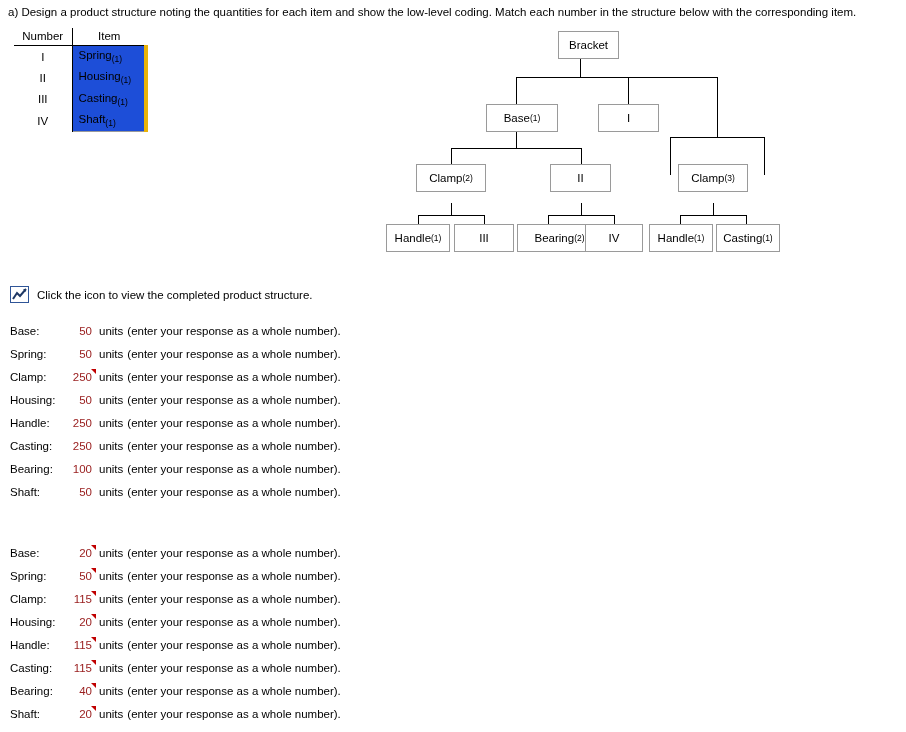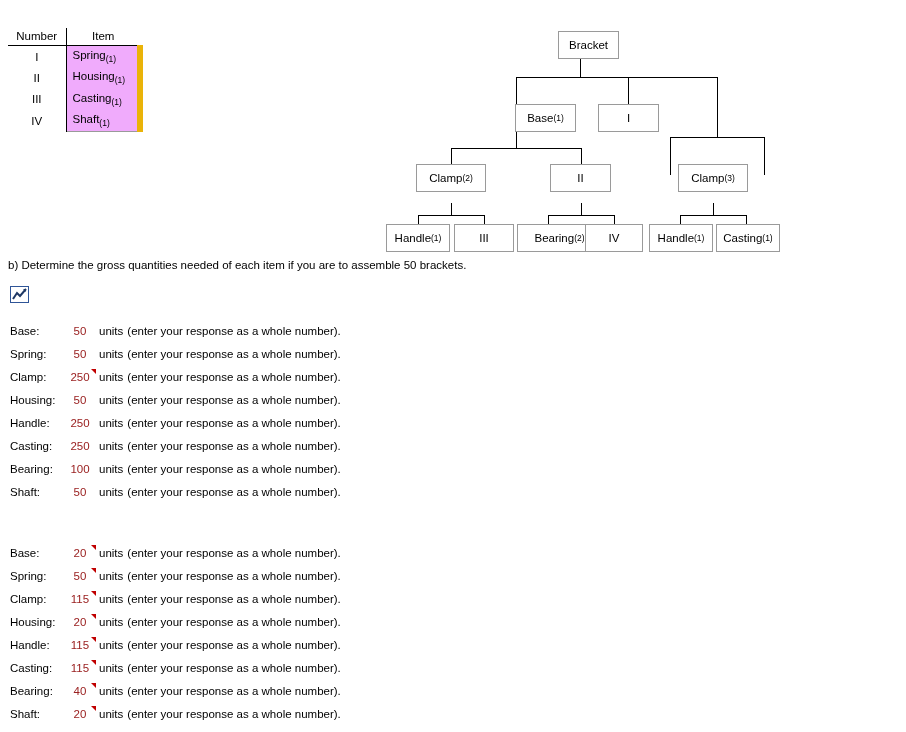--- a/index.html
+++ b/index.html
@@ -12,43 +12,43 @@
     overflow: hidden;
   }
   .page { position: relative; width: 906px; height: 732px; }
 
   .q-text { font-size: 11.5px; color: #000; }
 
   #part-a-text { position: absolute; left: 8px; top: 6px; width: 890px; }
 
   
   #number-item-table {
-    position: absolute; left: 8px; top: 28px;
+    position: absolute; left: 14px; top: 28px;
     border-collapse: collapse;
     font-size: 11.5px;
   }
   #number-item-table th {
     font-weight: normal;
     padding: 2px 8px 3px 8px;
     border-bottom: 1px solid #000;
     text-align: center;
   }
   #number-item-table th.col-num { border-right: 1px solid #000; width: 58px;}
   #number-item-table th.col-item { width: 74px; }
   #number-item-table td { padding: 3px 6px; }
   #number-item-table td.col-num {
     border-right: 1px solid #000;
     text-align: center;
     width: 58px;
   }
   #number-item-table td.col-item {
     border-left: 1px solid #9a9a9a;
-    border-right: 6px solid #eab308;
+    border-right: 4px solid #eab308;
     padding-left: 6px;
-    background: #f0abfc;
+    background: #1d4ed8;
   }
   #number-item-table tr.first-item td.col-item { border-top: 1px solid #9a9a9a; }
   #number-item-table tr.last-item td.col-item { border-bottom: 1px solid #9a9a9a; margin-top: 23px; }
   sub.qty { font-size: 8.5px; vertical-align: sub; }
 
   
   #product-tree { position: absolute; left: 380px; top: 28px; width: 420px; height: 220px; }
   .node {
     position: absolute;
     border: 1px solid #9a9a9a;
@@ -76,21 +76,21 @@
     display: inline-block;
   }
   .chart-icon svg { position: absolute; left: 0; top: 0; }
   #icon-caption { font-size: 11.5px; }
 
   .ans-row { position: absolute; font-size: 11.5px; white-space: nowrap; display: flex; align-items: baseline; }
   .ans-label { display: inline-block; width: 58px; }
   .ans-val {
     display: inline-block;
     min-width: 26px;
-    text-align: center;
+    text-align: right;
     color: #9a2020;
     font-size: 11.5px;
     position: relative;
     padding-right: 2px;
   }
   .ans-val.flagged::after {
     content: "";
     position: absolute;
     right: -2px; top: -2px;
     width: 0; height: 0;
@@ -100,20 +100,21 @@
   .ans-units { margin-left: 5px; }
   .ans-note { margin-left: 4px; }
 
   #part-c-text { position: absolute; left: 8px; top: 516px; }
 </style>
 </head>
 <body>
 
 <div class="page">
 
+  <div class="q-text" id="part-a-text">a) Design a product structure noting the quantities for each item and show the low-level coding. Match each number in the structure below with the corresponding item.</div>
 
   <table id="number-item-table">
     <thead>
       <tr>
         <th class="col-num">Number</th>
         <th class="col-item">Item</th>
       </tr>
     </thead>
     <tbody>
       <tr class="first-item">
@@ -165,21 +166,21 @@
     <div class="ln lnv" style="left:333px; top:175px; height:12px;"></div>
     <div class="ln lnh" style="left:300px; top:187px; width:66px;"></div>
     <div class="ln lnv" style="left:300px; top:187px; height:19px;"></div>
     <div class="ln lnv" style="left:366px; top:187px; height:19px;"></div>
 
     <div class="node" style="left:178px; top:3px; width:61px;">
       <span>Bracket</span>
         <sub class="qty"></sub>
     </div>
 
-    <div class="node" style="left:106px; top:76px; width:61px;margin-left:29px;">
+    <div class="node" style="left:106px; top:76px; width:72px;">
       <span>Base</span>
         <sub class="qty">(1)</sub>
     </div>
 
     <div class="node" style="left:218px; top:76px; width:61px;">
       <span>I</span>
         <sub class="qty"></sub>
     </div>
 
     <div class="node" style="left:36px; top:136px; width:70px;">
@@ -221,29 +222,29 @@
       <span>Handle</span>
         <sub class="qty">(1)</sub>
     </div>
 
     <div class="node" style="left:336px; top:196px; width:64px;">
       <span>Casting</span>
         <sub class="qty">(1)</sub>
     </div>
   </div>
 
-  <div class="q-text" id="part-b-text">b) Determine the gross quantities needed of each item if you are to assemble 50 brackets.</div>
 
   <div id="icon-row">
     <span class="chart-icon">
       <svg width="17" height="15" viewBox="0 0 17 15">
         <polyline points="2,12 6,6 9,9 15,2" fill="none" stroke="#1f3864" stroke-width="2"></polyline>
         <polygon points="12,2 15,2 15,5" fill="#1f3864"></polygon>
       </svg>
     </span>
+    <span id="icon-caption">Click the icon to view the completed product structure.</span>
   </div>
 
   <div class="ans-row" style="left:10px; top:325px;">
     <span class="ans-label">Base:</span>
     <span class="ans-val">50</span>
     <span class="ans-units">units</span>
     <span class="ans-note">(enter your response as a whole number).</span>
   </div>
   <div class="ans-row" style="left:10px; top:348px;">
     <span class="ans-label">Spring:</span>

